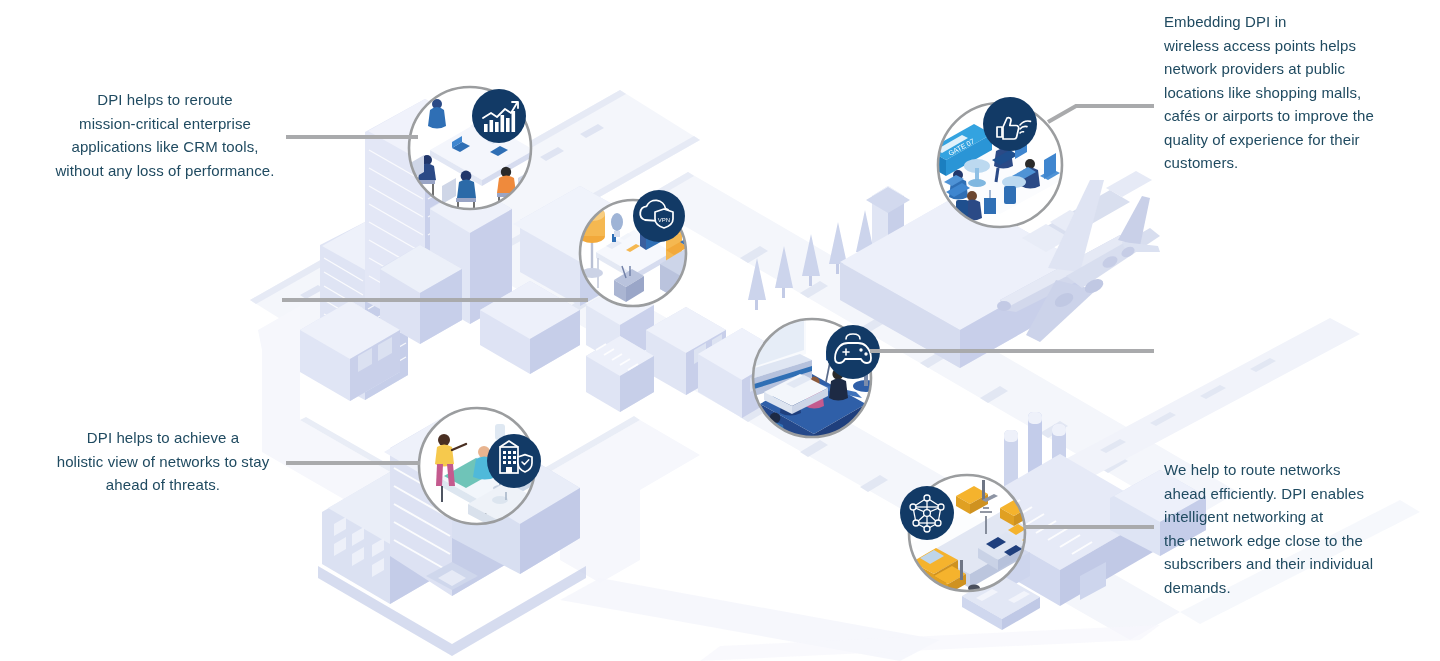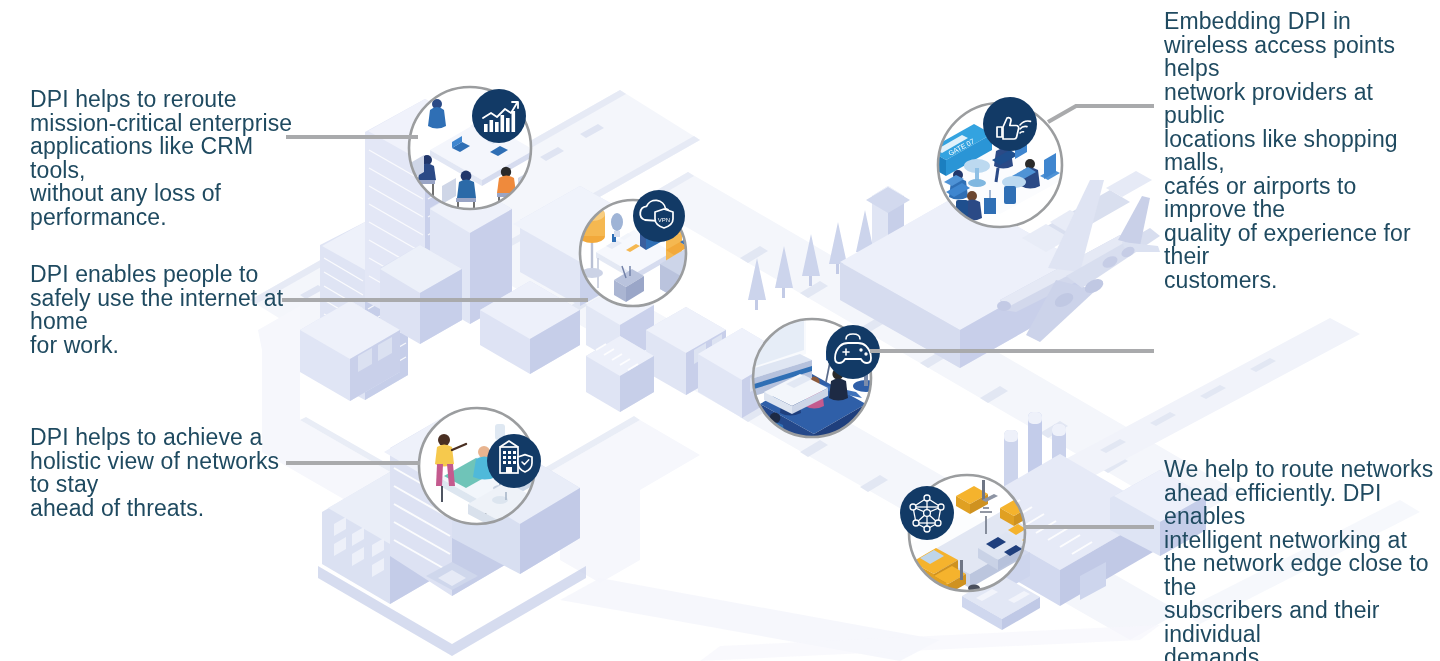--- a/index.html
+++ b/index.html
@@ -6,27 +6,27 @@
   body{
     width:1440px;height:661px;position:relative;overflow:hidden;
     font-family:"Liberation Sans", sans-serif;
     -webkit-font-smoothing:antialiased;
   }
   #stage{position:absolute;inset:0;}
   .scene{position:absolute;left:0;top:0;width:1440px;height:661px;}
   .callout{
     position:absolute;
     color:#1f4a60;
-    font-size:23px;
+    font-size:15px;
     line-height:23.5px;
     letter-spacing:.1px;
     white-space:pre-line;
     font-family:"Liberation Sans", sans-serif;
   }
-  .callout.left{text-align:left;}
+  .callout.left{text-align:center;}
   .callout.right{text-align:left;}
 </style>
 </head>
 <body>
 
 <div id="stage">
 
   <svg class="scene" viewBox="0 0 1440 661" xmlns="http://www.w3.org/2000/svg">
     <defs>
       <clipPath id="clipOffice">
@@ -779,23 +779,20 @@
       <line x1="1154" y1="351" x2="870" y2="351"></line>
       <line x1="1154" y1="527" x2="1024" y2="527"></line>
     </g>
   </svg>
 
   <div class="callout left" style="left:30px; top:88px; width:270px;">DPI helps to reroute
 mission-critical enterprise
 applications like CRM tools,
 without any loss of performance.</div>
 
-  <div class="callout left" style="left:30px; top:263px; width:262px;">DPI enables people to
-safely use the internet at home
-for work.</div>
 
   <div class="callout left" style="left:30px; top:426px; width:266px;">DPI helps to achieve a
 holistic view of networks to stay
 ahead of threats.</div>
 
   <div class="callout right" style="left:1164px; top:10px; width:276px;">Embedding DPI in
 wireless access points helps
 network providers at public
 locations like shopping malls,
 cafés or airports to improve the

